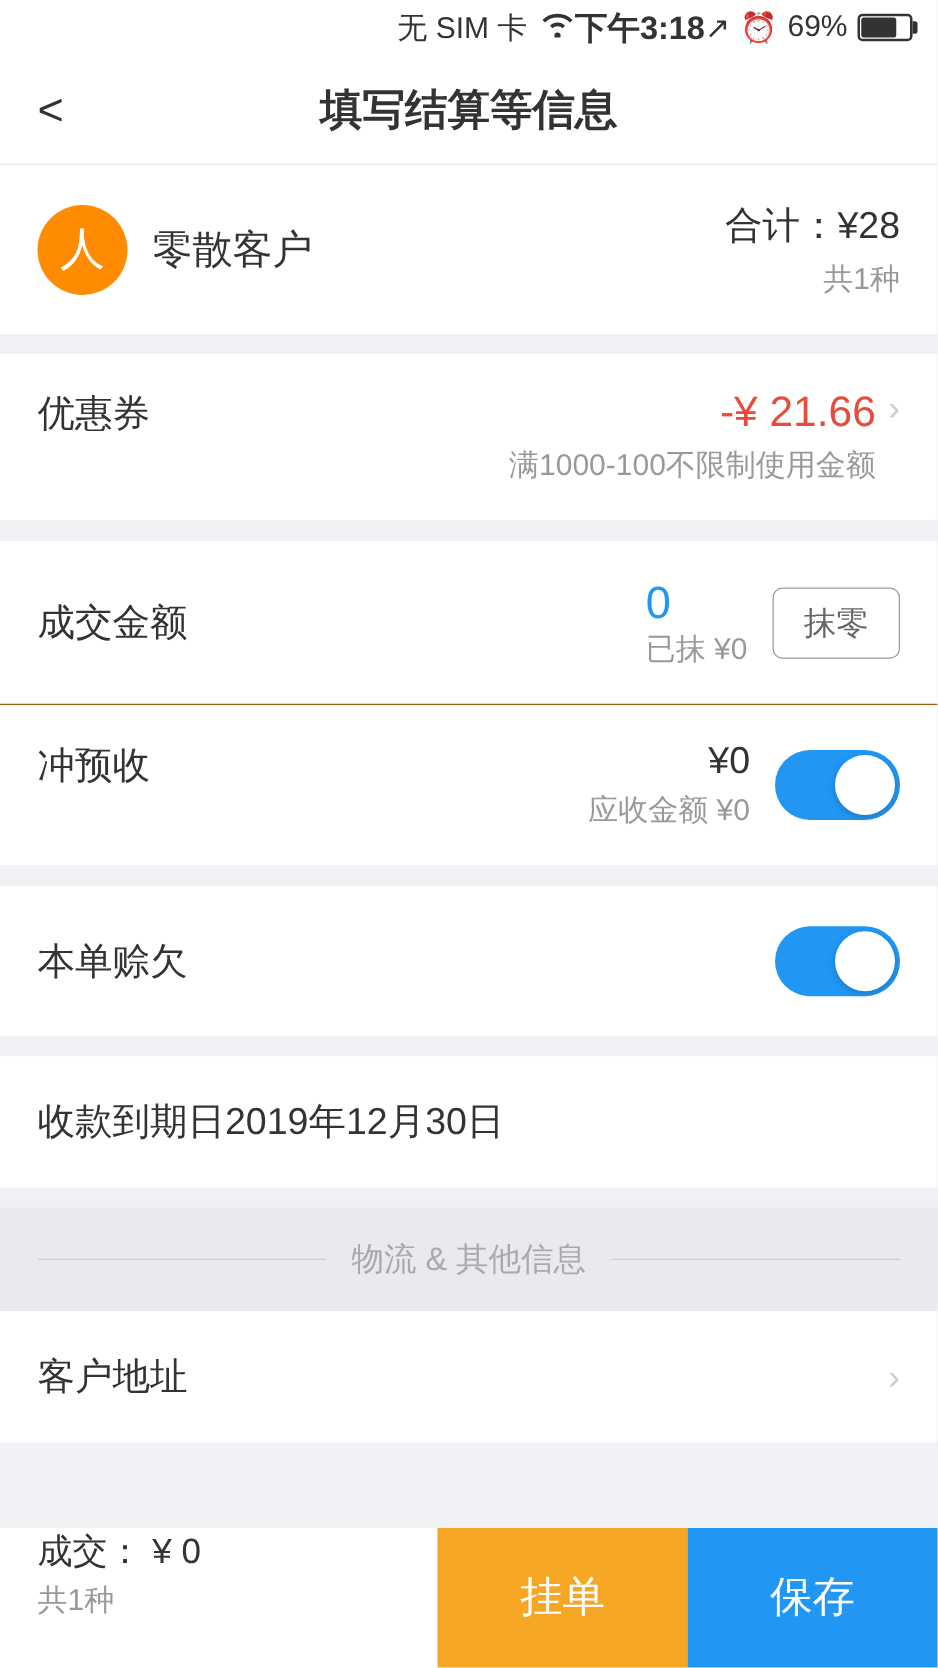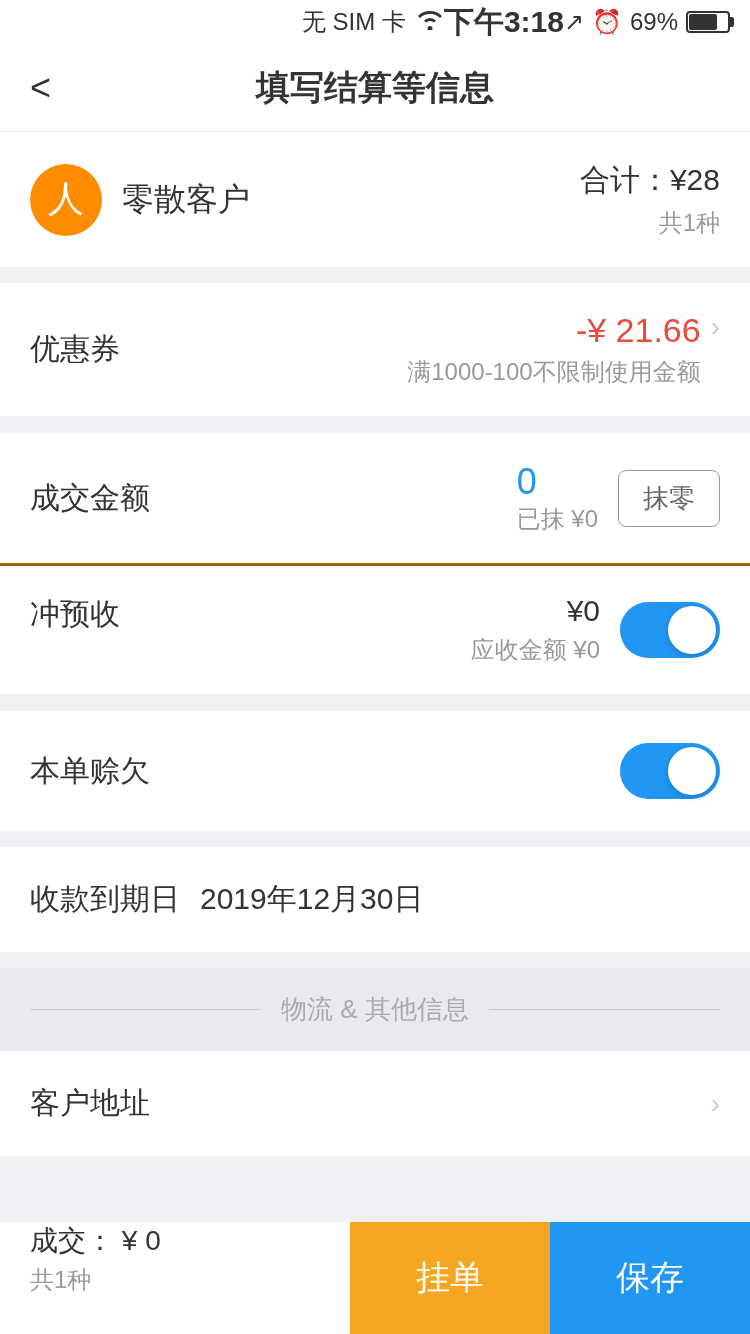--- a/index.html
+++ b/index.html
@@ -26,21 +26,21 @@
       font-size: 24px;
       color: #333;
     }
     .status-left {
       display: flex;
       align-items: center;
       gap: 10px;
     }
     .status-center {
       font-weight: 600;
-      font-size: 30px;
+      font-size: 26px;
     }
     .status-right {
       display: flex;
       align-items: center;
       gap: 8px;
       font-size: 24px;
     }
     .battery-icon {
       width: 44px;
       height: 22px;
@@ -165,21 +165,21 @@
     }
     .chevron-right {
       color: #ccc;
       font-size: 28px;
     }
 
     
     .coupon-row {
       padding: 28px 30px;
       display: flex;
-      align-items: center;
+      align-items: flex-start;
       justify-content: space-between;
       border-bottom: 1px solid #f0f1f5;
       cursor: pointer;
     }
     .coupon-right {
       display: flex;
       align-items: flex-start;
       gap: 10px;
     }
     .coupon-values {
@@ -189,21 +189,21 @@
     
     .amount-section {
       background: #fff;
       margin-bottom: 16px;
     }
     .amount-row {
       padding: 28px 30px;
       display: flex;
       align-items: center;
       justify-content: space-between;
-      border-bottom: 3px solid #a16207;
+      border-bottom: 1px solid #a16207;
     }
     .amount-right {
       display: flex;
       align-items: center;
       gap: 20px;
     }
     .amount-value {
       font-size: 36px;
       color: #2196F3;
       font-weight: 500;
@@ -287,21 +287,20 @@
 
     
     .due-date-section {
       background: #fff;
       margin-bottom: 16px;
     }
     .due-date-row {
       padding: 32px 30px;
       display: flex;
       align-items: center;
-      gap: 20px;
     }
     .due-date-label {
       font-size: 30px;
       color: #333;
     }
     .due-date-value {
       font-size: 30px;
       color: #333;
     }
 

